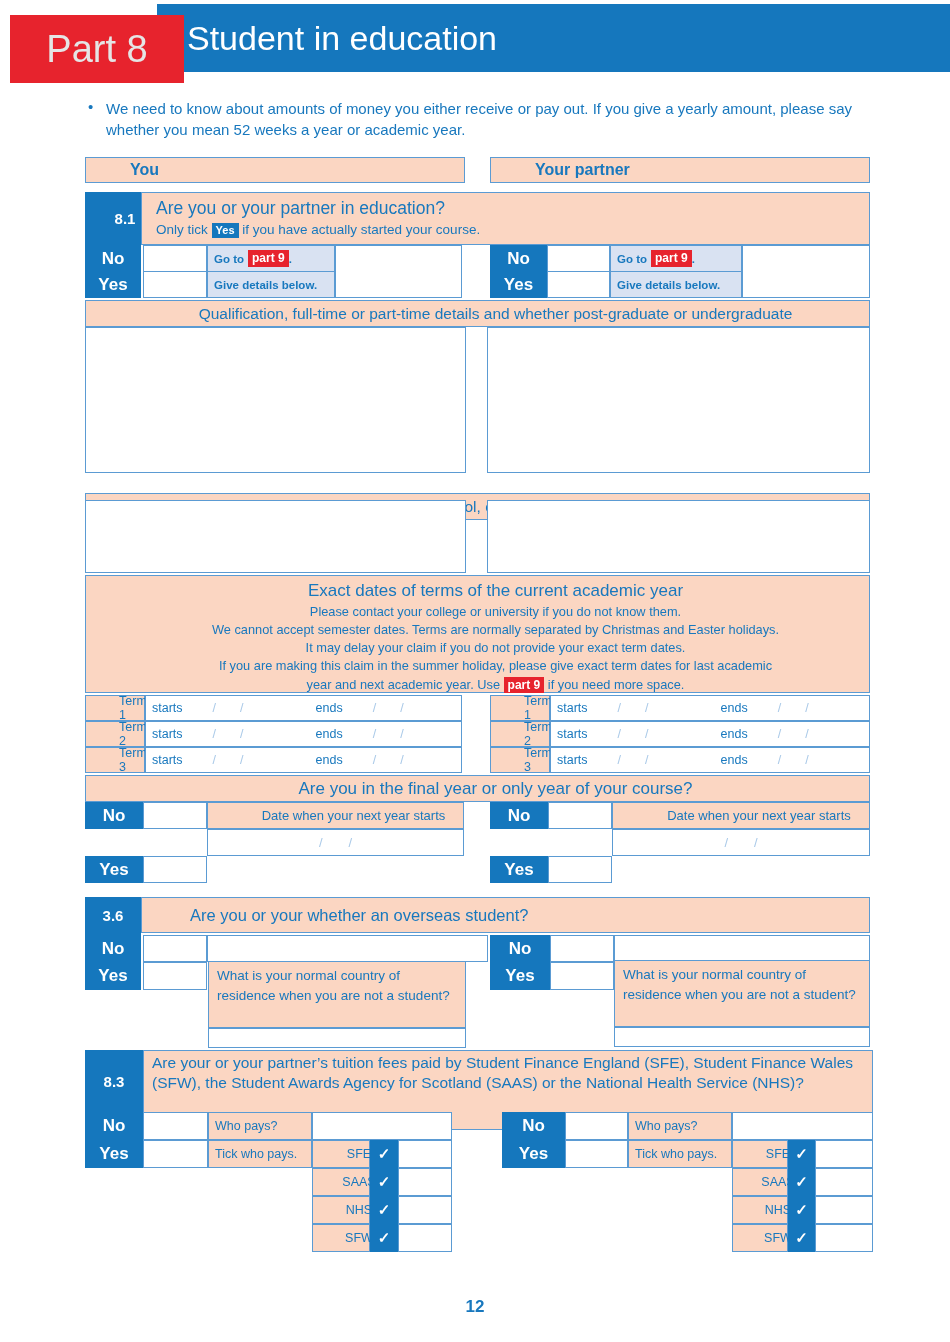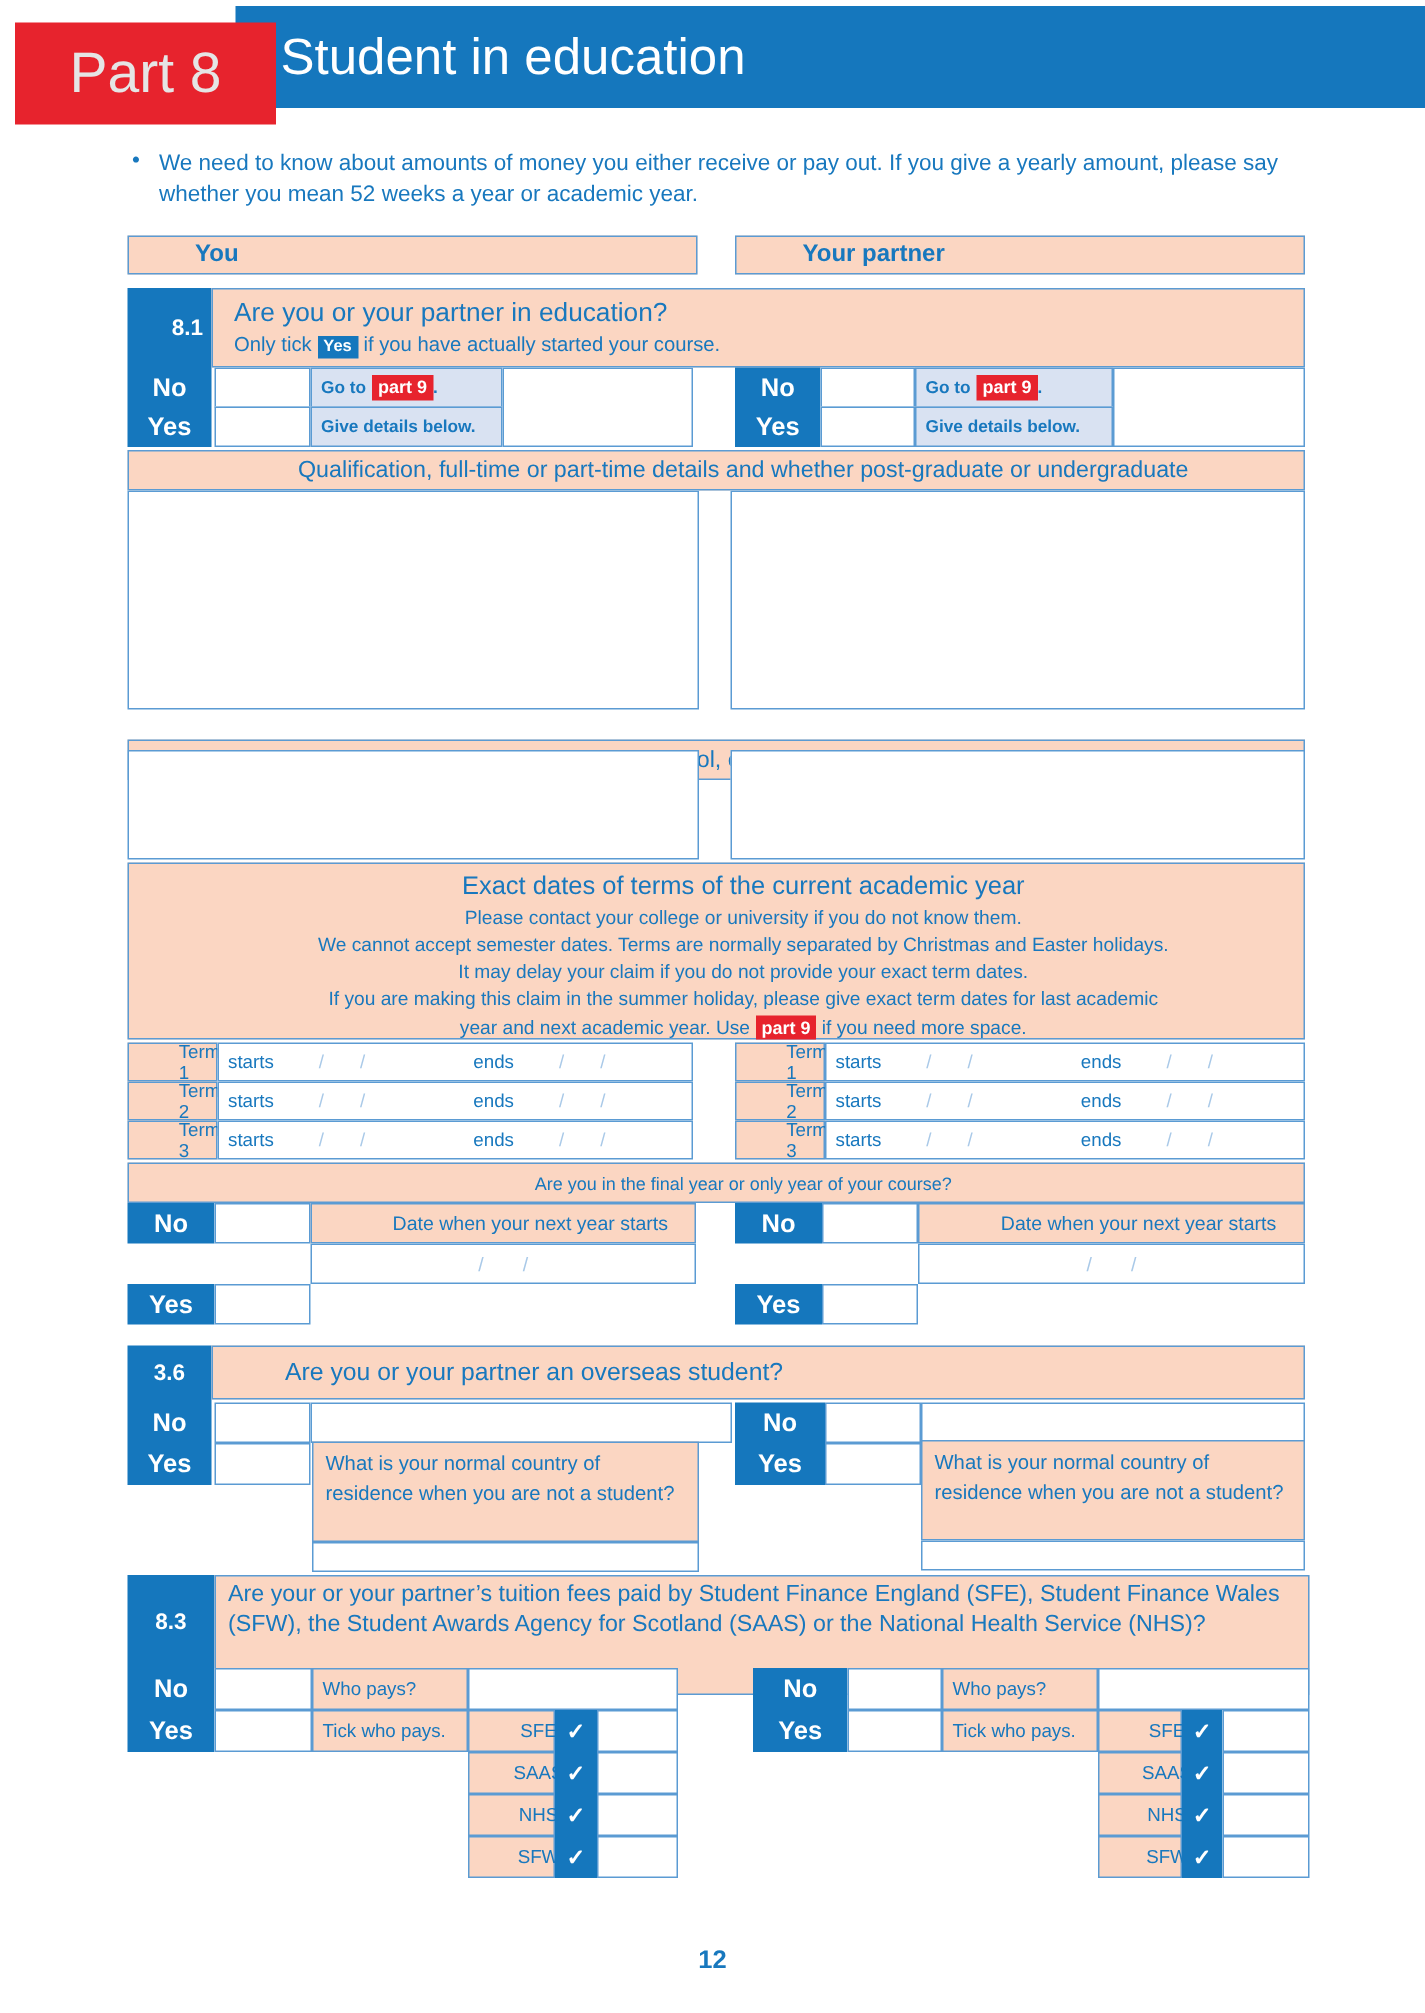--- a/index.html
+++ b/index.html
@@ -189,21 +189,21 @@
   <div class="abs cell vctr term-row" style="left:550px;top:747px;width:320px;height:26px;">
     <span>starts</span>
       <span class="sl">/</span>
       <span class="sl">/</span>
       <span>ends</span>
       <span class="sl">/</span>
       <span class="sl">/</span>
   </div>
 
   <div class="abs peach pbord ctr" style="left:85px;top:775px;width:785px;height:27px;">
-    <span style="font-size:12px;">Are you in the final year or only year of your course?</span>
+    <span style="font-size:17px;">Are you in the final year or only year of your course?</span>
   </div>
   <div class="abs bluefill ctr noyes" style="left:85px;top:802px;width:58px;height:27px;">No</div>
   <div class="abs cell" style="left:143px;top:802px;width:64px;height:27px;"></div>
   <div class="abs peach pbord ctr" style="left:207px;top:802px;width:257px;height:27px;">
     <span style="font-size:13px;">Date when your next year starts</span>
   </div>
   <div class="abs cell date-sl" style="left:207px;top:829px;width:257px;height:27px;">
     <span>/</span>
     <span>/</span>
   </div>
@@ -221,21 +221,21 @@
   </div>
   <div class="abs bluefill ctr noyes" style="left:490px;top:856px;width:58px;height:27px;">Yes</div>
   <div class="abs cell" style="left:548px;top:856px;width:64px;height:27px;"></div>
 
   <div class="abs bluefill" style="left:85px;top:897px;width:56px;height:93px;">
     <div class="abs ctr" style="left:0;top:0;width:56px;height:37px;font-size:15px;">3.6</div>
     <div class="abs ctr noyes" style="left:0;top:38px;width:56px;height:27px;">No</div>
     <div class="abs ctr noyes" style="left:0;top:65px;width:56px;height:28px;">Yes</div>
   </div>
   <div class="abs peach pbord vctr" style="left:141px;top:897px;width:729px;height:36px;">
-    <span style="font-size:16.5px;margin-left:12px;">Are you or your partner an overseas student?</span>
+    <span style="font-size:16.5px;margin-left:12px;">Are you or your whether an overseas student?</span>
   </div>
   <div class="abs cell" style="left:143px;top:935px;width:64px;height:27px;"></div>
   <div class="abs cell" style="left:207px;top:935px;width:281px;height:27px;"></div>
   <div class="abs cell" style="left:143px;top:962px;width:64px;height:28px;"></div>
   <div class="abs peach pbord" style="left:208px;top:961px;width:258px;height:67px;padding:4px 8px;">
     <span style="font-size:13.5px;line-height:1.45;">What is your normal country of residence when you are not a student?</span>
   </div>
   <div class="abs cell" style="left:208px;top:1028px;width:258px;height:20px;"></div>
 
   <div class="abs bluefill" style="left:490px;top:935px;width:60px;height:55px;">

